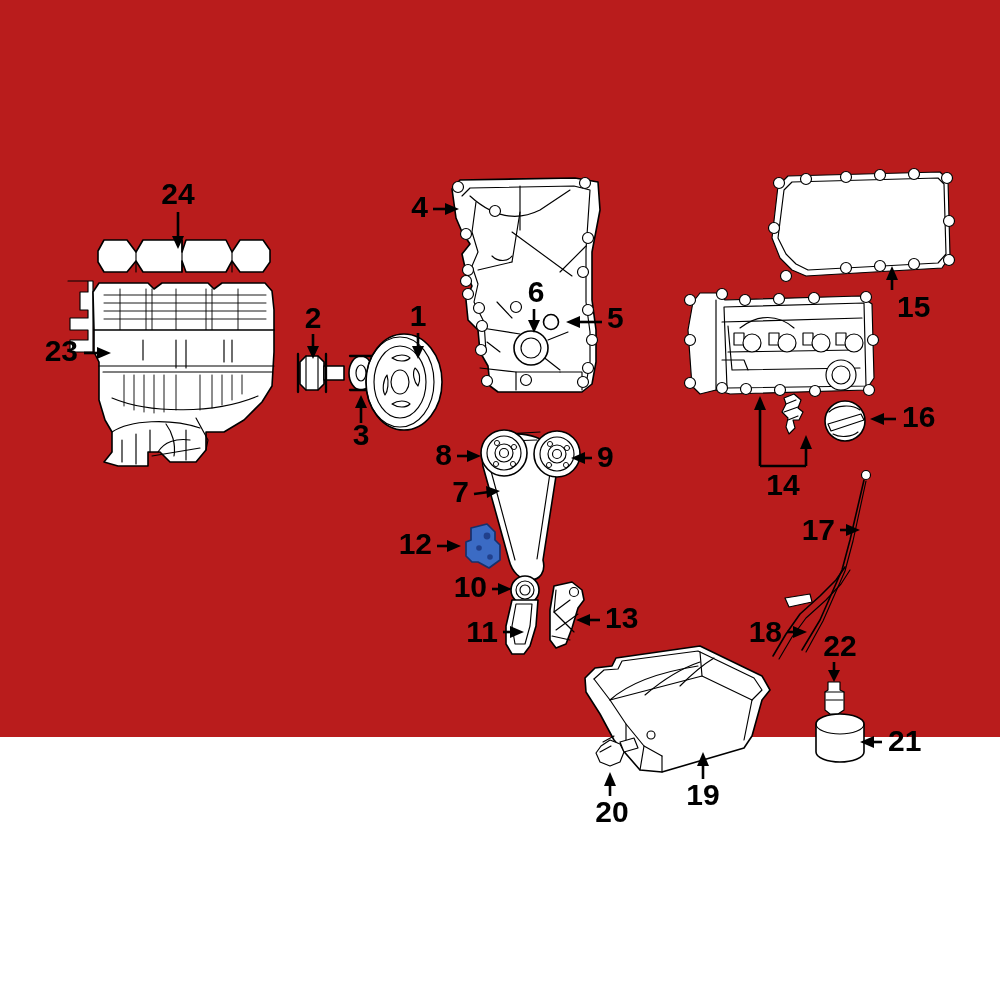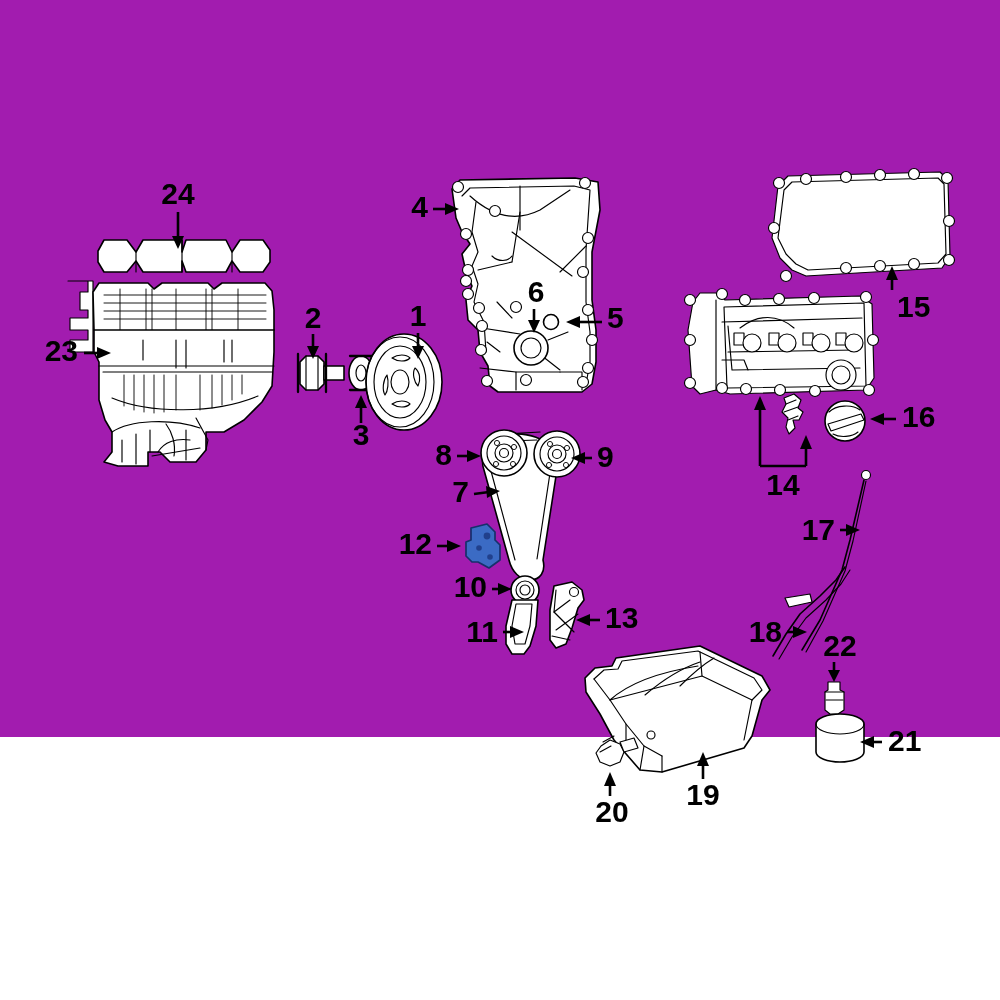--- a/index.html
+++ b/index.html
@@ -6,21 +6,21 @@
   html,body{margin:0;padding:0;background:#ffffff;}
   body{
     width:1000px;height:1000px;
     font-family:"Liberation Sans", sans-serif;
     overflow:hidden;
     position:relative;
   }
   #diagram-root{
     position:relative;
     width:1000px;height:737px;
-    background:#a21caf;
+    background:#b91c1c;
   }
   svg#parts-svg{
     display:block;
     width:1000px;height:1000px;
   }
   .ln{fill:none;stroke:#000000;stroke-width:1.6;stroke-linejoin:round;stroke-linecap:round;}
   .ln-thin{fill:none;stroke:#000000;stroke-width:1.15;stroke-linejoin:round;stroke-linecap:round;}
   .ln-hair{fill:none;stroke:#000000;stroke-width:0.9;stroke-linejoin:round;stroke-linecap:round;}
   .ln-bold{fill:none;stroke:#000000;stroke-width:2.3;stroke-linejoin:round;stroke-linecap:round;}
   .fillw{fill:#ffffff;stroke:#000000;stroke-width:1.6;stroke-linejoin:round;}

